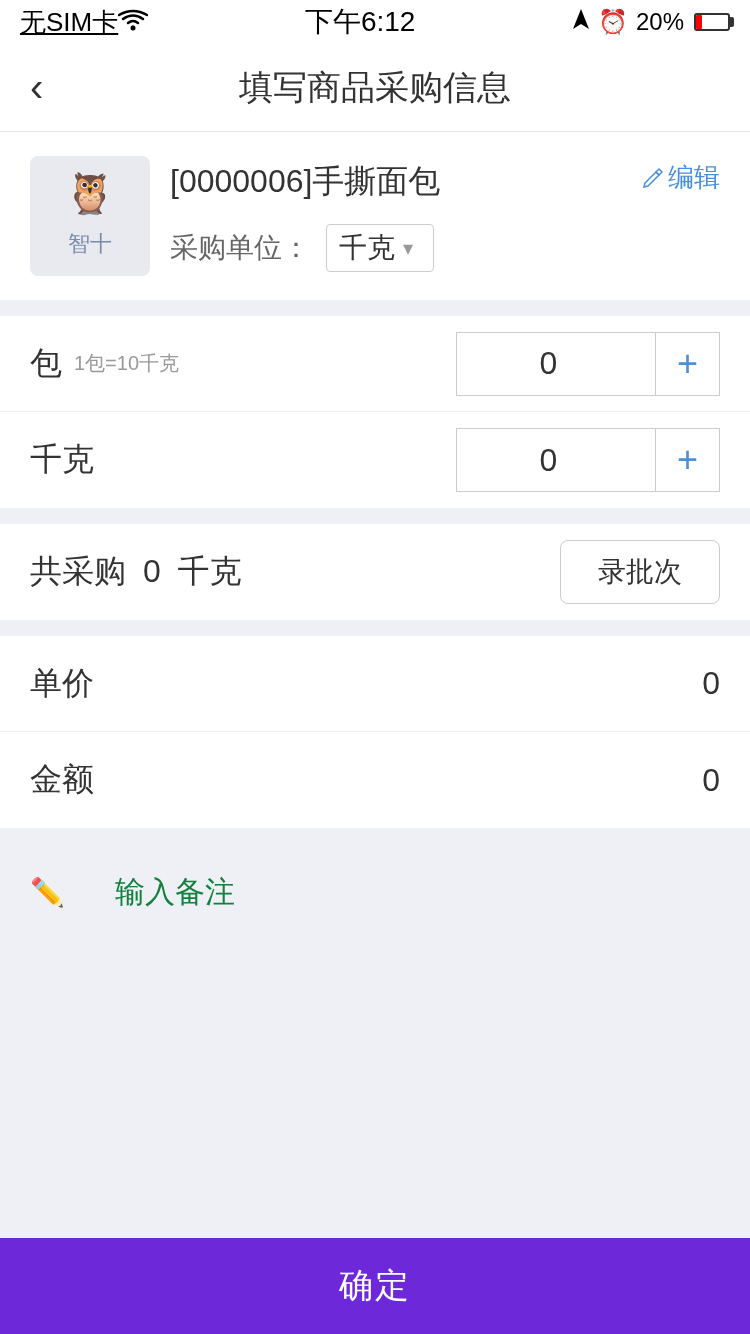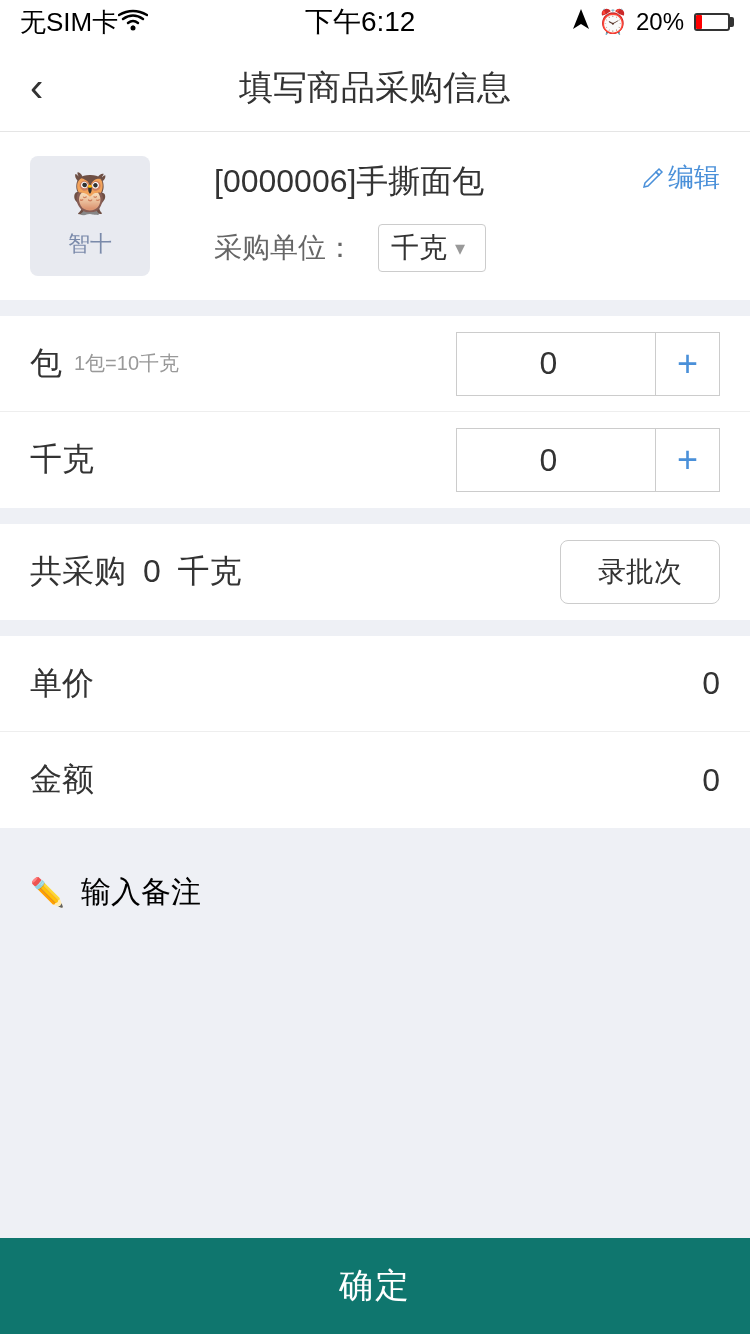--- a/index.html
+++ b/index.html
@@ -18,21 +18,21 @@
       width: 750px;
       height: 44px;
       background: #fff;
       display: flex;
       align-items: center;
       justify-content: space-between;
       padding: 0 20px;
       font-size: 26px;
       color: #000;
     }
-    .status-left { display: flex; align-items: center; gap: 0; }
+    .status-left { display: flex; align-items: center; gap: 0; text-decoration: underline; }
     .status-center { font-weight: 500; font-size: 28px; }
     .status-right { display: flex; align-items: center; gap: 8px; font-size: 24px; }
     .battery-bar {
       width: 36px;
       height: 18px;
       border: 2px solid #333;
       border-radius: 3px;
       position: relative;
       display: inline-block;
       margin-left: 2px;
@@ -113,21 +113,20 @@
     }
     .owl-text {
       font-size: 22px;
       color: #7a8aaa;
       text-align: center;
       margin-top: 16px;
     }
     .product-info {
       flex: 1;
       padding-top: 4px;
-      margin-left: 44px;
     }
     .product-header {
       display: flex;
       justify-content: space-between;
       align-items: flex-start;
     }
     .product-name {
       font-size: 32px;
       color: #333;
       font-weight: 500;
@@ -305,38 +304,39 @@
       align-items: center;
       gap: 16px;
       margin-top: 0;
     }
     .pencil-icon {
       font-size: 28px;
       color: #999;
     }
     .remarks-placeholder {
       font-size: 30px;
-      color: #000000;
+      color: #15803d;
+      margin-left: 34px;
     }
 
     
     .content-area {
       background: #eef0f5;
       flex: 1;
       min-height: 300px;
     }
 
     
     .confirm-btn {
       position: fixed;
       bottom: 0;
       left: 0;
       width: 750px;
       height: 96px;
-      background: #0f766e;
+      background: #6d28d9;
       display: flex;
       align-items: center;
       justify-content: center;
       font-size: 34px;
       color: #fff;
       cursor: pointer;
       font-weight: 500;
       letter-spacing: 2px;
     }
 
@@ -396,21 +396,21 @@
         <span class="product-name">[0000006]手撕面包</span>
         <span class="edit-btn">
           <svg width="22" height="22" viewBox="0 0 22 22" fill="none">
             <path d="M3 16 L14 5 L17 8 L6 19 L2 20 Z" stroke="#4a90d9" stroke-width="1.5" fill="none"></path>
             <path d="M14 5 L17 2 L20 5 L17 8 Z" stroke="#4a90d9" stroke-width="1.5" fill="none"></path>
           </svg>
           <span>编辑</span>
         </span>
       </div>
       <div class="product-unit-row">
-        <div style="display:flex;align-items:center;gap:24px;justify-content:center;">
+        <div style="display:flex;align-items:center;gap:16px;justify-content:center;">
           <span class="unit-label">采购单位：</span>
           <div class="unit-select">
             <span>千克</span>
             <span class="unit-select-arrow">▾</span>
           </div>
         </div>
       </div>
     </div>
   </div>
 

